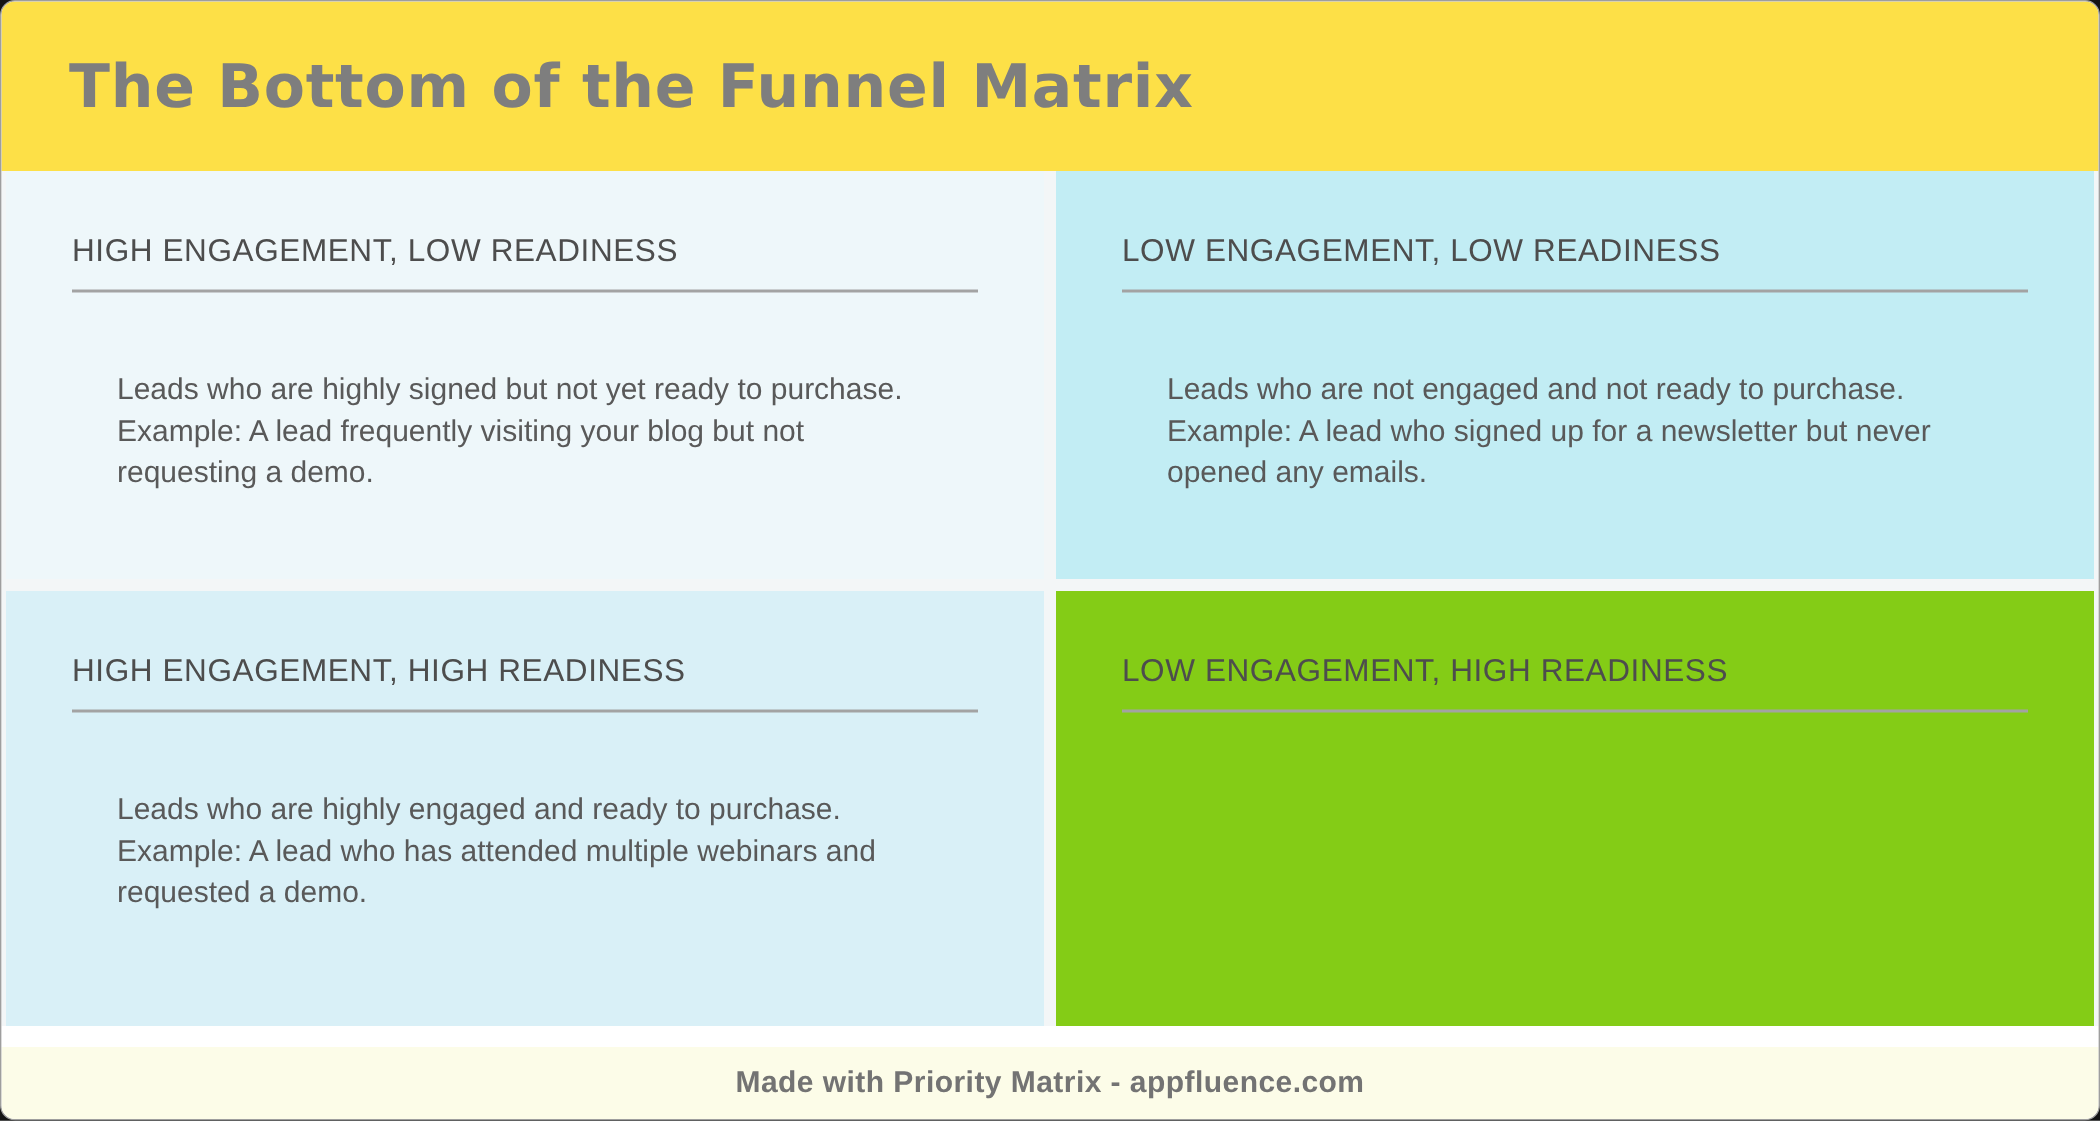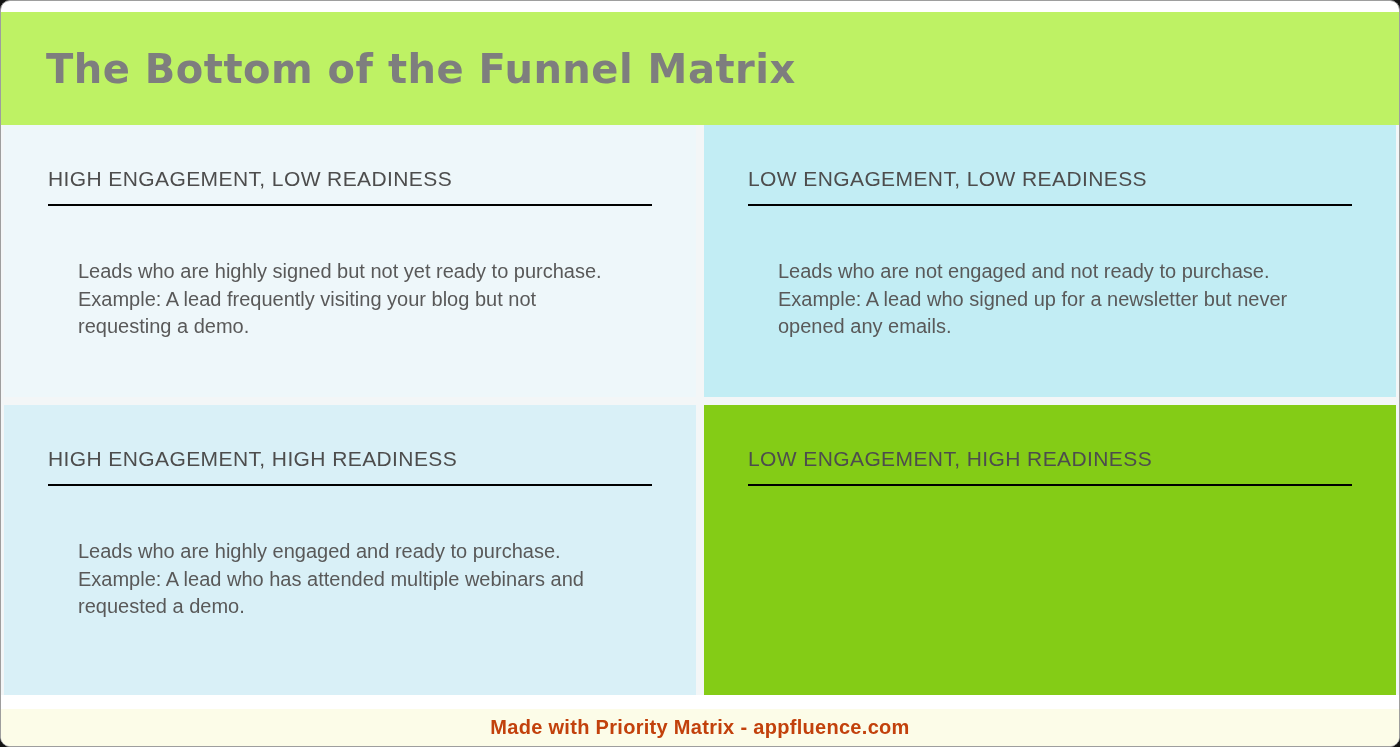--- a/index.html
+++ b/index.html
@@ -9,23 +9,23 @@
     box-sizing:border-box;
     background:#ffffff;
     border:1px solid #9e9e9e;
     border-radius:10px;
     overflow:hidden;
     display:flex; flex-direction:column;
     font-family:"Liberation Sans", sans-serif;
   }
   .title-bar {
     height:113px; flex:0 0 113px;
-    background:#bef264;
+    background:#fde047;
     display:flex; align-items:center;
-    padding-left:45px; box-sizing:border-box;margin-top:11px;
+    padding-left:45px; box-sizing:border-box;
   }
   .page-title {
     font-family:"DejaVu Sans", sans-serif;
     font-weight:bold; font-size:40px;
     color:#7e7e7e; letter-spacing:0.5px;
   }
   .matrix {
     flex:0 0 auto;
     display:grid;
     grid-template-columns:1fr 1fr;
@@ -36,37 +36,37 @@
   }
   .quadrant {
     box-sizing:border-box;
     padding:42px 44px 0 44px;
     overflow:hidden;
   }
   .q-title {
     font-size:21px; font-weight:400;
     color:#4d4d4d; letter-spacing:0.4px;
     padding-bottom:13px;
-    border-bottom:2px solid #000000;
+    border-bottom:2px solid #a3a3a3;
     white-space:nowrap;
   }
   .q-desc {
     margin:52px 35px 0 30px;
     font-size:20px; line-height:27.5px;
     color:#595959;
   }
   .pre-footer-gap { flex:0 0 14px; background:#ffffff; }
   .footer {
     flex:1 1 auto;
     background:#fcfce8;
     display:flex; align-items:center; justify-content:center;
   }
   .footer-credit {
     font-weight:bold; font-size:20px;
-    color:#c2410c; letter-spacing:0.3px;
+    color:#737373; letter-spacing:0.3px;
   }
 </style>
 </head>
 <body>
 
 <div class="card">
 
   <div class="title-bar">
     <span class="page-title">The Bottom of the Funnel Matrix</span>
   </div>

